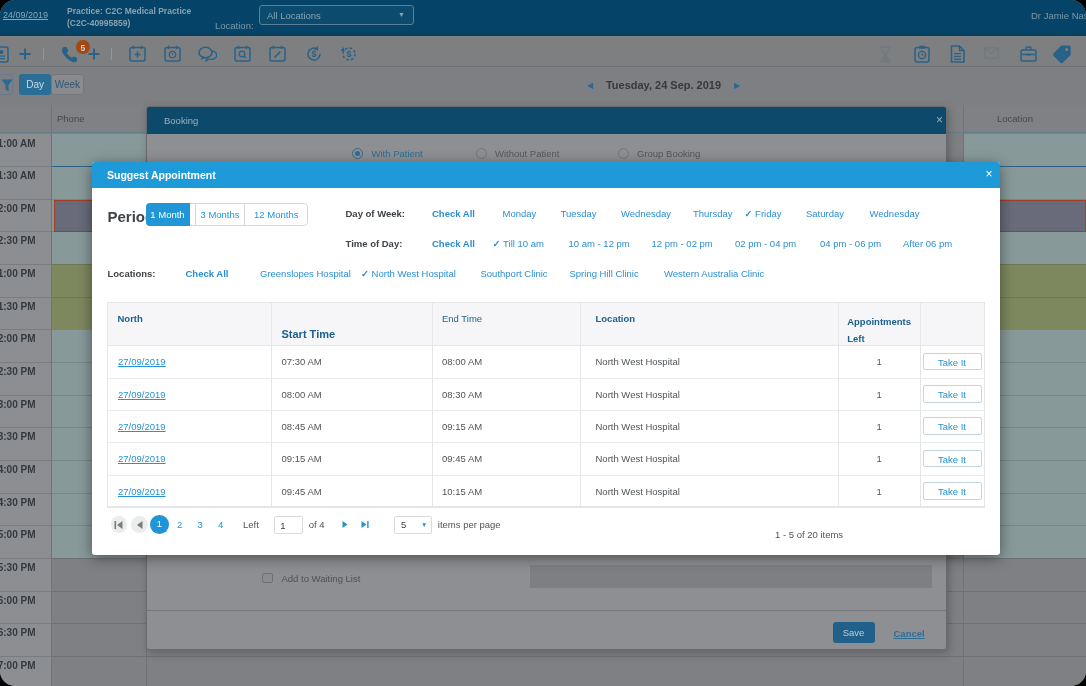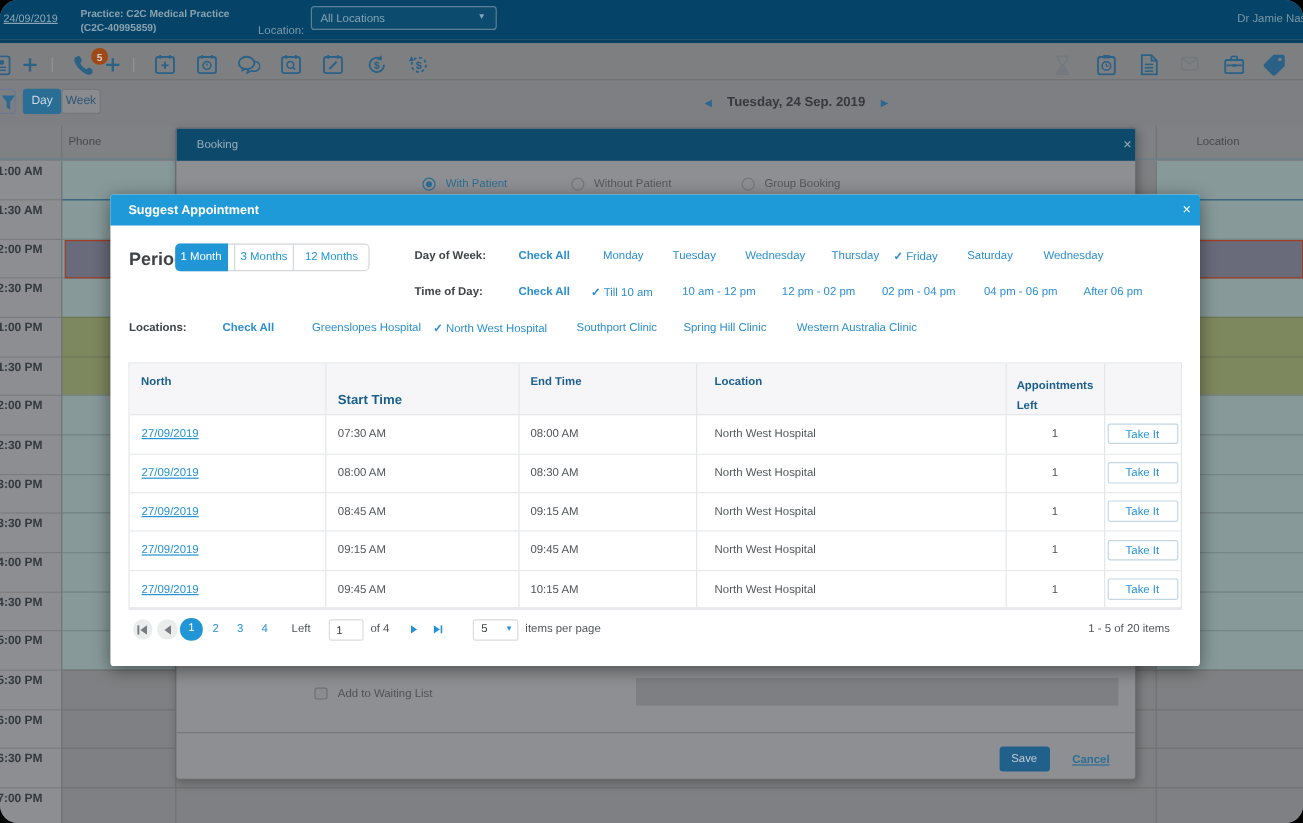--- a/index.html
+++ b/index.html
@@ -259,21 +259,21 @@
 <div class="abs" style="left:168px;top:105.5px;font-size:9.5px;color:#2b8ed2;white-space:nowrap">Greenslopes Hospital</div>
 <div class="abs" style="left:269px;top:105.5px;font-size:9.5px;color:#2b8ed2;white-space:nowrap"><span style="color:#2b8ed2;font-weight:bold">✓ </span>North West Hospital</div>
 <div class="abs" style="left:388.5px;top:105.5px;font-size:9.5px;color:#2b8ed2;white-space:nowrap">Southport Clinic</div>
 <div class="abs" style="left:477.5px;top:105.5px;font-size:9.5px;color:#2b8ed2;white-space:nowrap">Spring Hill Clinic</div>
 <div class="abs" style="left:572px;top:105.5px;font-size:9.5px;color:#2b8ed2;white-space:nowrap">Western Australia Clinic</div>
 
   <div class="abs" style="left:15px;top:140.3px;width:878px;height:205.1px;border:1px solid #e4e6e9">
     <div class="abs" style="left:0;top:0;width:876px;height:43.2px;background:#f6f6f8;border-bottom:1px solid #e4e6e9"></div>
     <div class="abs" style="left:9.5px;top:9.5px;font-size:9.5px;font-weight:bold;color:#1a5f8d">North</div>
     <div class="abs" style="left:173.5px;top:25px;font-size:11px;font-weight:bold;color:#1a5f8d">Start Time</div>
-    <div class="abs" style="left:334px;top:9.5px;font-size:9.5px;font-weight:bold;color:#1a5f8d">End Time</div>
+    <div class="abs" style="left:334px;top:9.5px;font-size:9.5px;font-weight:normal;color:#1a5f8d">End Time</div>
     <div class="abs" style="left:487.5px;top:9.5px;font-size:9.5px;font-weight:bold;color:#1a5f8d">Location</div>
     <div class="abs" style="left:739.2px;top:9.5px;width:70px;font-size:9.5px;font-weight:bold;color:#1a5f8d;line-height:17.5px">Appointments Left</div>
     <div class="abs" style="left:162.5px;top:0;width:1px;height:203.1px;background:#e4e6e9"></div>
     <div class="abs" style="left:323.5px;top:0;width:1px;height:203.1px;background:#e4e6e9"></div>
     <div class="abs" style="left:471.7px;top:0;width:1px;height:203.1px;background:#e4e6e9"></div>
     <div class="abs" style="left:730.2px;top:0;width:1px;height:203.1px;background:#e4e6e9"></div>
     <div class="abs" style="left:811.9px;top:0;width:1px;height:203.1px;background:#e4e6e9"></div>
     <div class="abs" style="left:0;top:43.2px;width:876px;height:161.5px">
     <div class="abs" style="left:0;top:0.0px;width:876px;height:32.3px;border-bottom:1px solid #e8eaed">
 <span class="abs" style="left:10px;top:10px;color:#2492d4;font-size:9.5px;text-decoration:underline">27/09/2019</span>
@@ -339,16 +339,16 @@
         <path d="M0.5 0 L5.5 3.5 L0.5 7 Z" fill="#2492d4"></path>
       </svg>
   <svg class="abs" style="left:268.5px;top:359.2px" width="8" height="7" viewBox="0 0 8 7">
         <path d="M0.5 0 L5.5 3.5 L0.5 7 Z" fill="#2492d4"></path>
         <rect x="6.2" y="0" width="1.4" height="7" fill="#2492d4"></rect>
       </svg>
   <div class="abs" style="left:302.2px;top:353.5px;width:38.2px;height:18.5px;border:1px solid #d9dcdf;border-radius:2px"></div>
   <div class="abs" style="left:309px;top:357px;font-size:9.5px;color:#3c4043">5</div>
   <div class="abs" style="left:329px;top:358.5px;font-size:6.5px;color:#2492d4">▼</div>
   <div class="abs" style="left:345.8px;top:357px;font-size:9.5px;color:#515558">items per page</div>
-  <div class="abs" style="left:683px;top:357px;width:200px;text-align:right;font-size:9.5px;color:#515558">1 - 5 of 20 items</div>
+  <div class="abs" style="left:683px;top:367px;width:200px;font-size:9.5px;color:#515558">1 - 5 of 20 items</div>
 </div>
 
 </div>
 
 </body></html>

